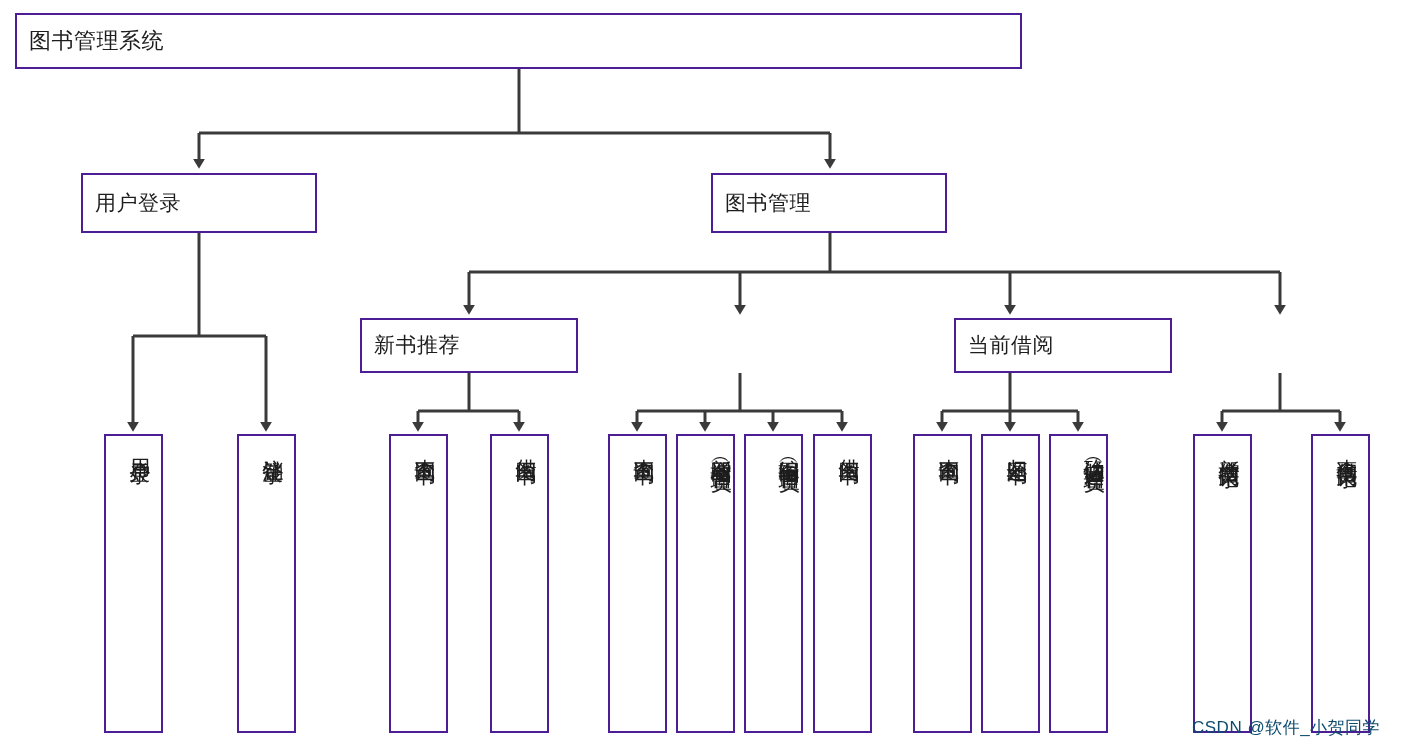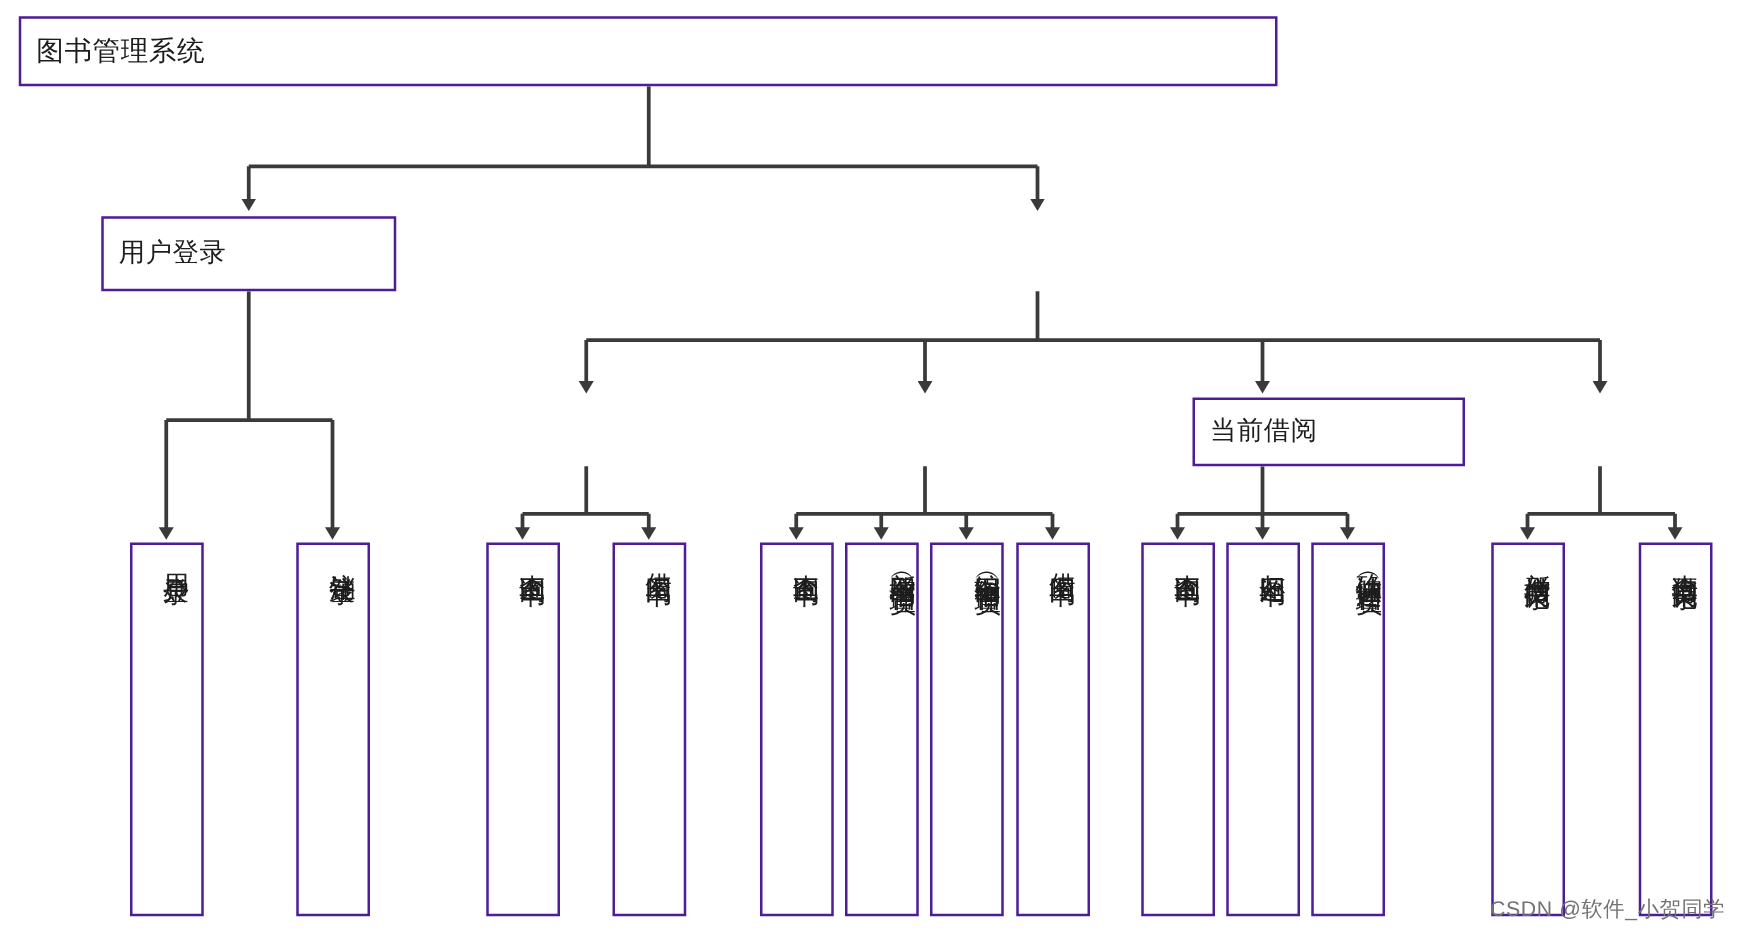--- a/index.html
+++ b/index.html
@@ -59,21 +59,21 @@
   .node.vert.align-top {
     align-items: flex-start;
   }
   .node .lbl {
     display: block;
     white-space: pre;
   }
   .watermark {
     position: absolute;
     font-size: 17px;
-    color: #737373;
+    color: #0c4a6e;
     white-space: nowrap;
     letter-spacing: 0.5px;
   }
 </style>
 </head>
 <body>
 
 <div id="stage">
 
   <svg id="edges" viewBox="0 0 1405 747" xmlns="http://www.w3.org/2000/svg">
@@ -126,21 +126,27 @@
     </g>
   </svg>
 
   <div class="node root" style="left:15px; top:13px; width:1007px; height:56px;">
     <span class="lbl">图书管理系统</span>
   </div>
 
   <div class="node horiz" style="left:81px; top:173px; width:236px; height:60px;">
     <span class="lbl">用户登录</span>
   </div>
+  <div class="node horiz" style="left:711px; top:173px; width:236px; height:60px;">
+    <span class="lbl">图书管理</span>
+  </div>
 
+  <div class="node horiz" style="left:360px; top:318px; width:218px; height:55px;">
+    <span class="lbl">新书推荐</span>
+  </div>
   <div class="node horiz" style="left:954px; top:318px; width:218px; height:55px;">
     <span class="lbl">当前借阅</span>
   </div>
 
   <div class="node vert align-mid" style="left:104px; top:434px; width:59px; height:299px;">
     <span class="lbl">用户登录</span>
   </div>
   <div class="node vert align-mid" style="left:237px; top:434px; width:59px; height:299px;">
     <span class="lbl">注销登录</span>
   </div>

